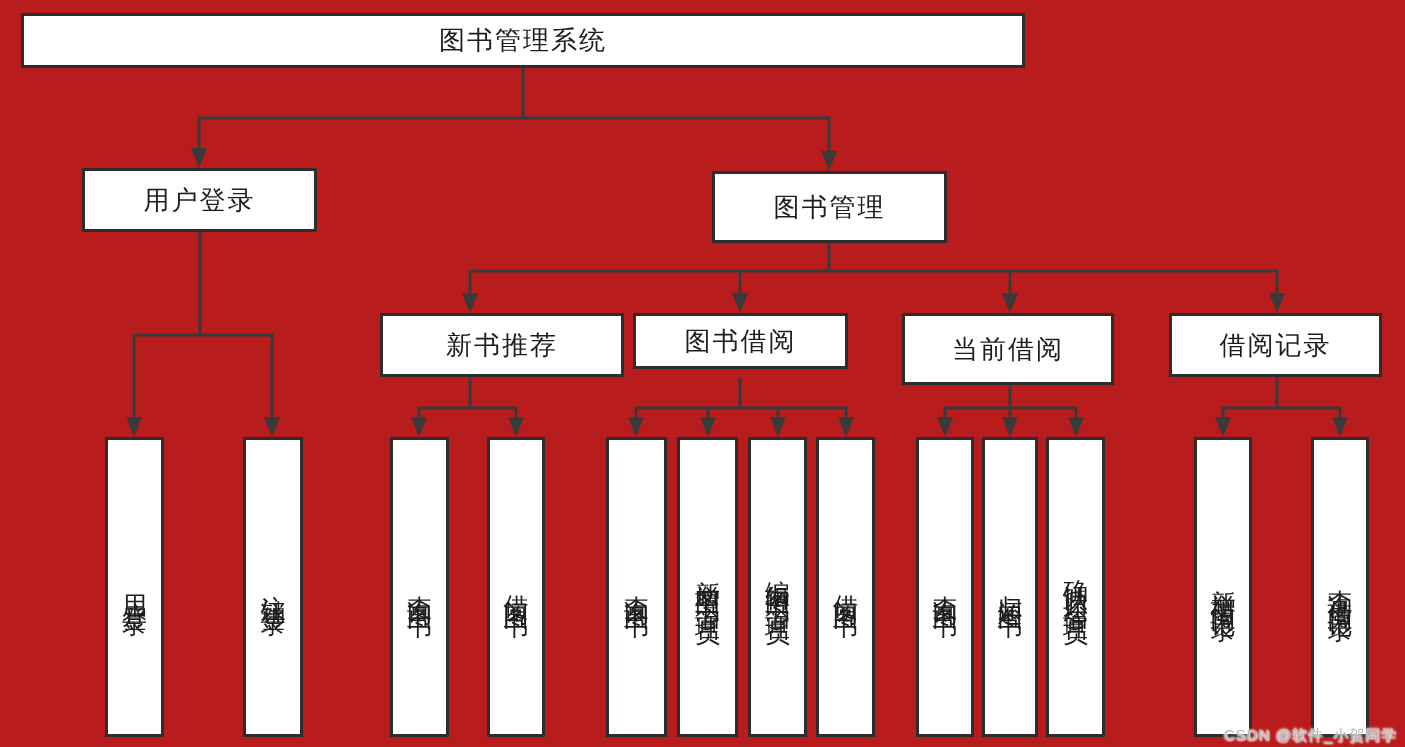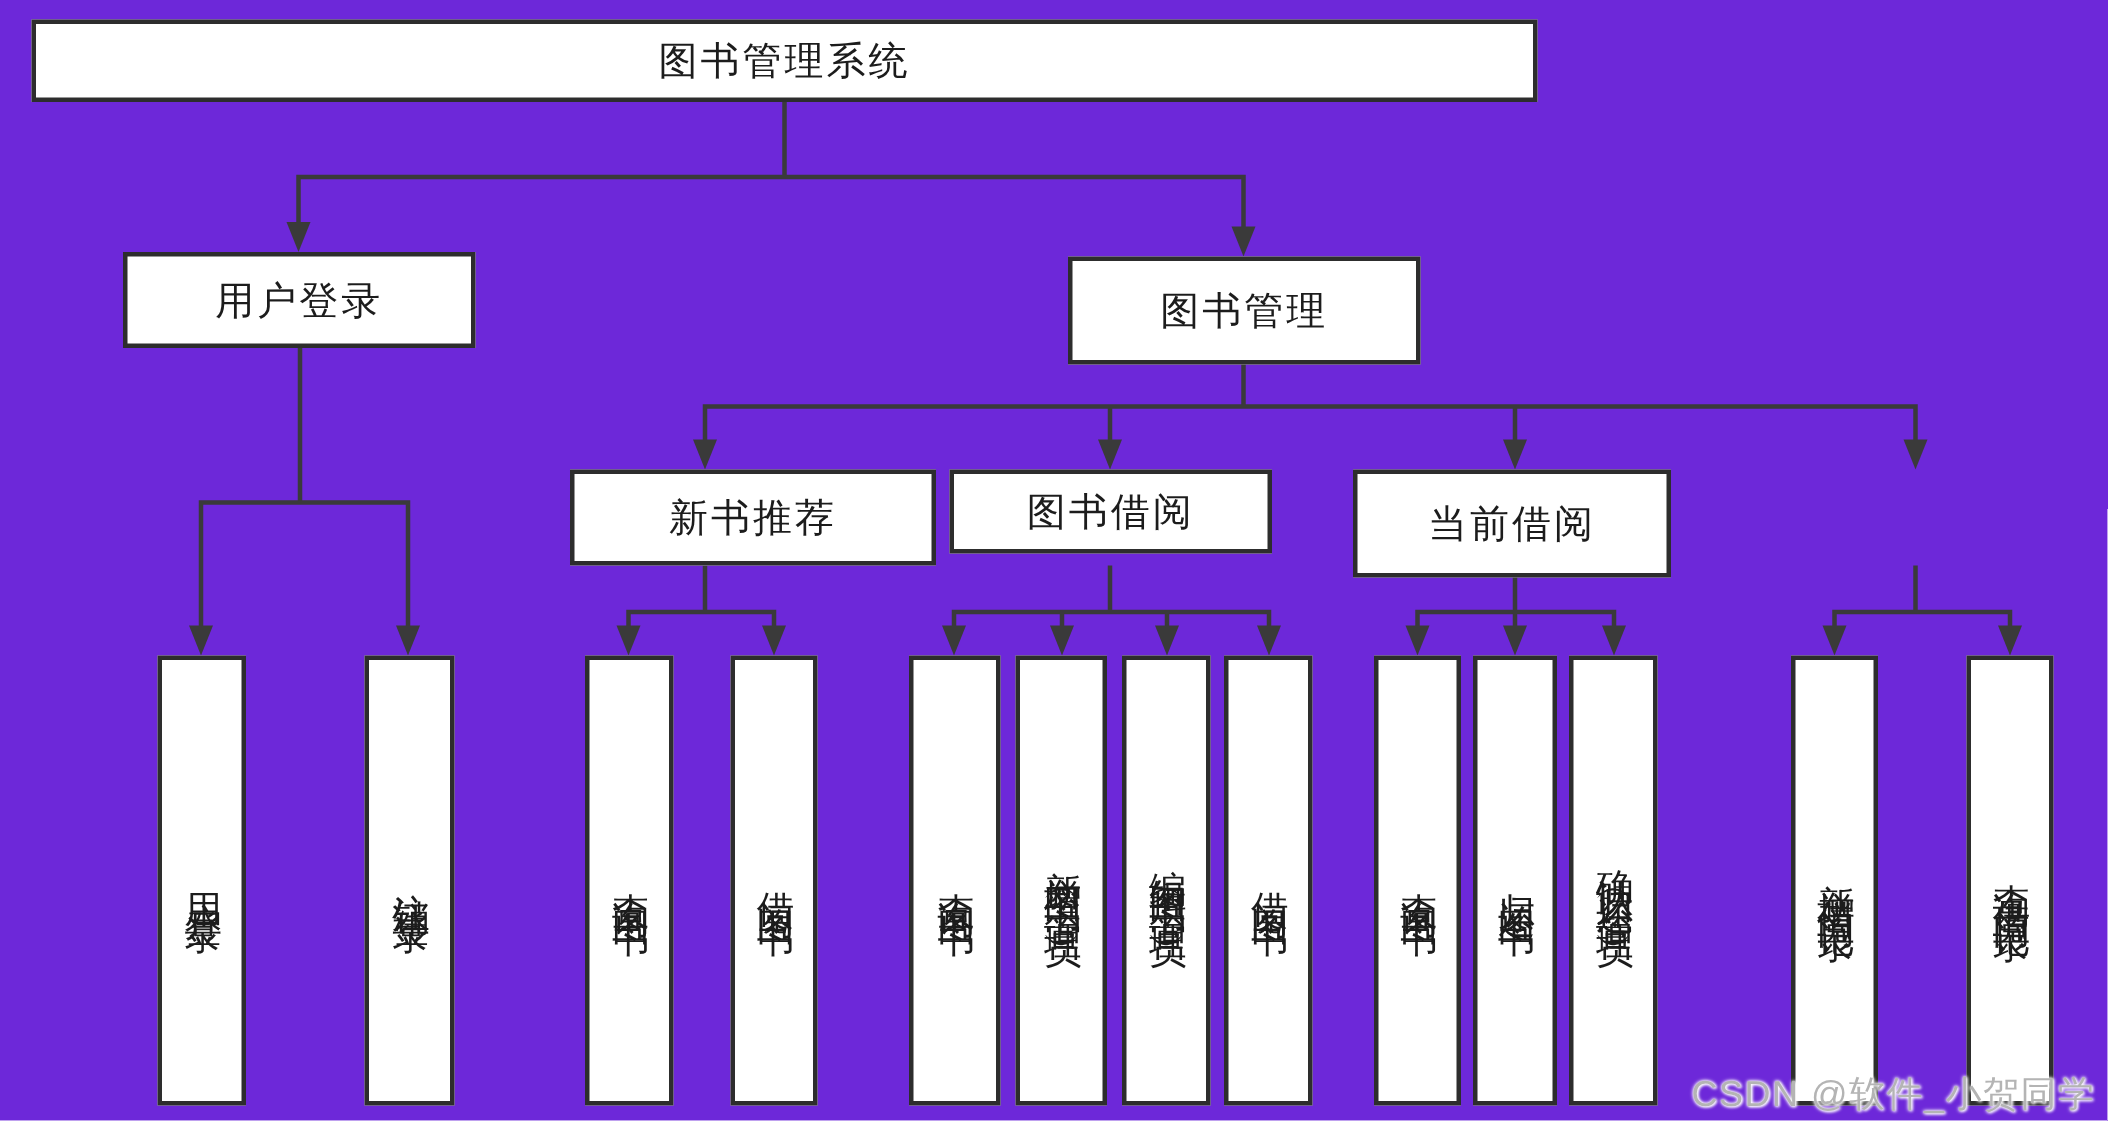--- a/index.html
+++ b/index.html
@@ -1,19 +1,19 @@
 <!DOCTYPE html>
 <html><head>
 <meta charset="utf-8">
 <style>
   html,body{margin:0;padding:0;background:#ffffff;}
   .canvas{
     position:relative;
     width:1405px;height:747px;
-    background:#6d28d9;
+    background:#b91c1c;
     overflow:hidden;
     font-family:"Liberation Sans","DejaVu Sans",sans-serif;
   }
   .wires{position:absolute;left:0;top:0;}
   .node{
     position:absolute;
     box-sizing:border-box;
     border:3px solid #2d2d2d;
     background:#ffffff;
     display:flex;
@@ -31,21 +31,21 @@
     text-orientation:mixed;
     font-size:25px;
     letter-spacing:6px;
     line-height:1;
     text-align:center;
   }
   .watermark{
     position:absolute;
     right:8px;
     bottom:2px;
-    font-size:24px;
+    font-size:15px;
     letter-spacing:1px;
     color:#b4b4b4;
     text-shadow:0 0 3px #ffffff,0 0 2px #ffffff,1px 1px 2px #ffffff;
     white-space:nowrap;
   }
 </style>
 </head>
 <body>
 
 <div class="canvas">
@@ -98,20 +98,21 @@
   </svg>
 
   <div class="node hbox" style="left:21px;top:13px;width:1004px;height:55px">图书管理系统</div>
 
   <div class="node hbox" style="left:82px;top:168px;width:235px;height:64px">用户登录</div>
   <div class="node hbox" style="left:712px;top:171px;width:235px;height:72px">图书管理</div>
 
   <div class="node hbox" style="left:380px;top:313px;width:244px;height:64px">新书推荐</div>
   <div class="node hbox" style="left:633px;top:313px;width:215px;height:56px">图书借阅</div>
   <div class="node hbox" style="left:902px;top:313px;width:212px;height:72px">当前借阅</div>
+  <div class="node hbox" style="left:1169px;top:313px;width:213px;height:64px">借阅记录</div>
 
   <div class="node vbox" style="left:105px;top:437px;width:59px;height:300px">用户登录</div>
   <div class="node vbox" style="left:243px;top:437px;width:60px;height:300px">注销登录</div>
 
   <div class="node vbox" style="left:390px;top:437px;width:59px;height:300px">查询图书</div>
   <div class="node vbox" style="left:487px;top:437px;width:58px;height:300px">借阅图书</div>
 
   <div class="node vbox" style="left:606px;top:437px;width:61px;height:300px">查询图书</div>
   <div class="node vbox" style="left:677px;top:437px;width:61px;height:300px">新增图书（管理员）</div>
   <div class="node vbox" style="left:748px;top:437px;width:59px;height:300px">编辑图书（管理员）</div>

